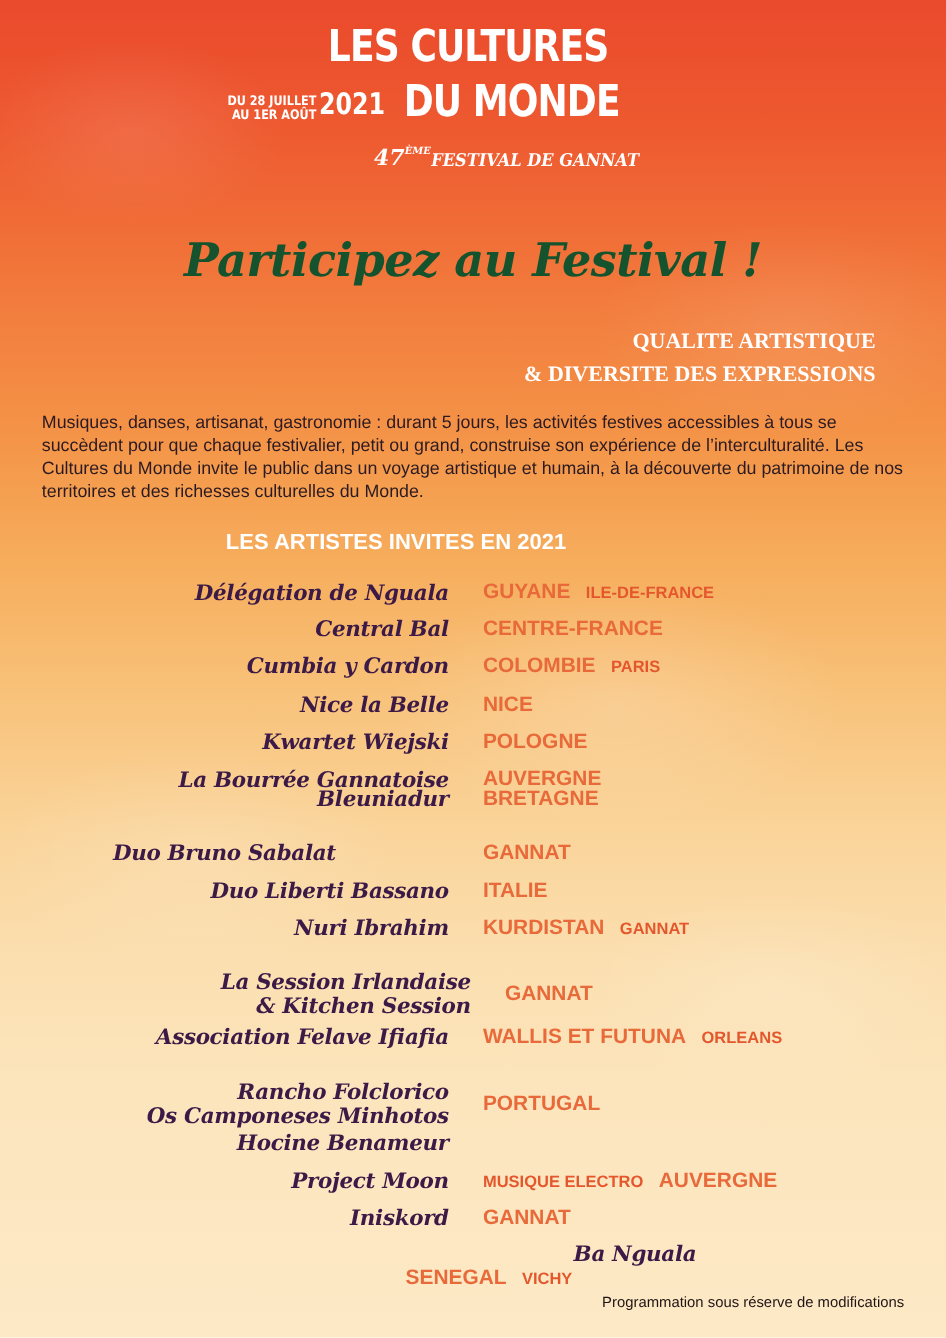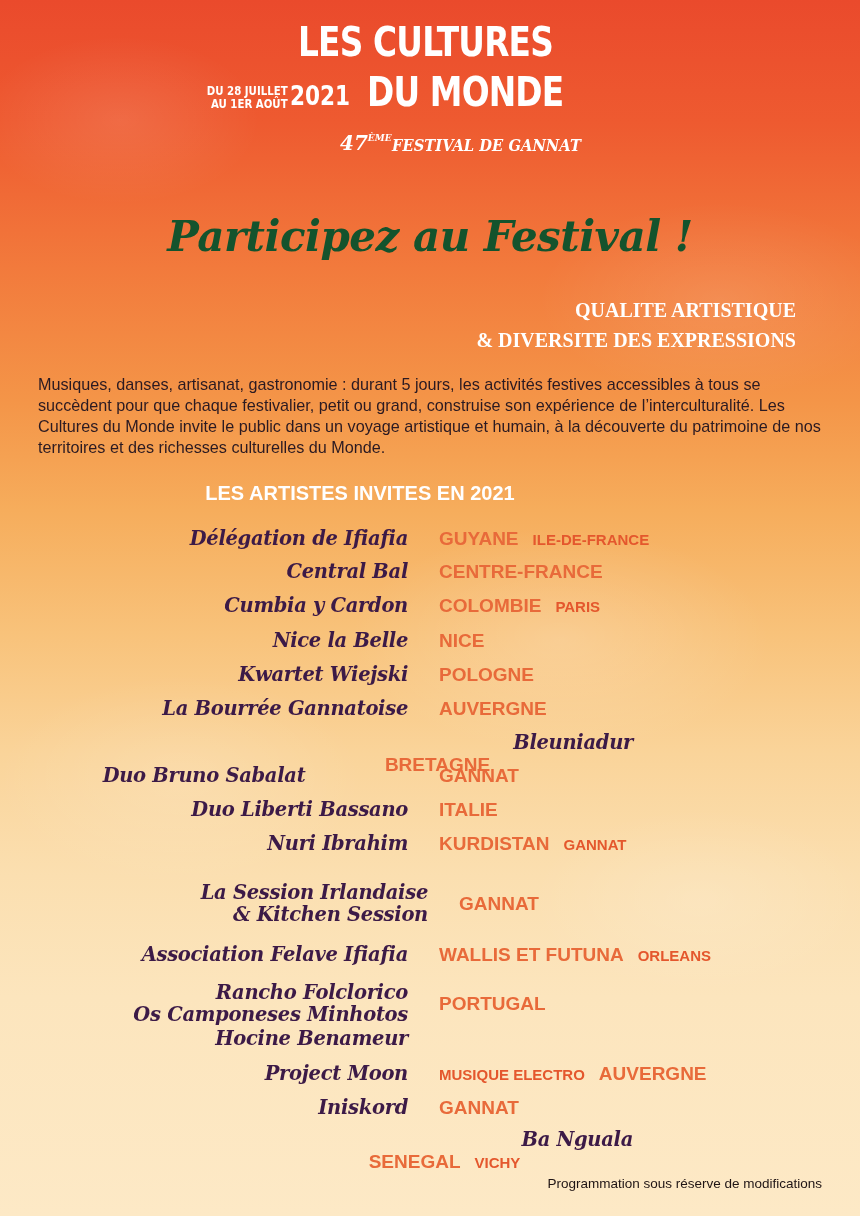--- a/index.html
+++ b/index.html
@@ -131,21 +131,21 @@
   <div>QUALITE ARTISTIQUE</div>
   <div>&amp; DIVERSITE DES EXPRESSIONS</div>
 </div>
 
 <p class="intro">Musiques, danses, artisanat, gastronomie : durant 5 jours, les activités festives accessibles à tous se succèdent pour que chaque festivalier, petit ou grand, construise son expérience de l’interculturalité. Les Cultures du Monde invite le public dans un voyage artistique et humain, à la découverte du patrimoine de nos territoires et des richesses culturelles du Monde.</p>
 
 <h2 class="section-heading">LES ARTISTES INVITES EN 2021</h2>
 
 <div class="artists" id="artists">
     <div class="row" style="top: 4px;">
-      <div class="name" style="white-space: pre-line;">Délégation de Ifiafia</div>
+      <div class="name" style="white-space: pre-line;">Délégation de Nguala</div>
       <div class="origin">
         <span class="big">GUYANE</span>
         <span class="small">ILE-DE-FRANCE</span>
       </div>
     </div>
     <div class="row" style="top: 37px;">
       <div class="name" style="white-space: pre-line;">Central Bal</div>
       <div class="origin">
         <span class="big">CENTRE-FRANCE</span>
         <span class="small"></span>
@@ -172,21 +172,21 @@
         <span class="small"></span>
       </div>
     </div>
     <div class="row" style="top: 174px;">
       <div class="name" style="white-space: pre-line;">La Bourrée Gannatoise</div>
       <div class="origin">
         <span class="big">AUVERGNE</span>
         <span class="small"></span>
       </div>
     </div>
-    <div class="row" style="top: 208px; flex-direction: column;">
+    <div class="row" style="top: 192px;">
       <div class="name" style="white-space: pre-line;">Bleuniadur</div>
       <div class="origin">
         <span class="big">BRETAGNE</span>
         <span class="small"></span>
       </div>
     </div>
     <div class="row" style="top: 241px;">
       <div class="name" style="white-space: pre-line; text-align: center;">Duo Bruno Sabalat</div>
       <div class="origin">
         <span class="big">GANNAT</span>
@@ -208,21 +208,21 @@
       </div>
     </div>
     <div class="row" style="top: 358px; padding-left: 20px;">
       <div class="name" style="white-space: pre-line;">La Session Irlandaise
 &amp; Kitchen Session</div>
       <div class="origin">
         <span class="big">GANNAT</span>
         <span class="small"></span>
       </div>
     </div>
-    <div class="row" style="top: 408px; margin-top: 12px;">
+    <div class="row" style="top: 408px;">
       <div class="name" style="white-space: pre-line;">Association Felave Ifiafia</div>
       <div class="origin">
         <span class="big">WALLIS ET FUTUNA</span>
         <span class="small">ORLEANS</span>
       </div>
     </div>
     <div class="row" style="top: 458px;">
       <div class="name" style="white-space: pre-line;">Rancho Folclorico
 Os Camponeses Minhotos</div>
       <div class="origin">

